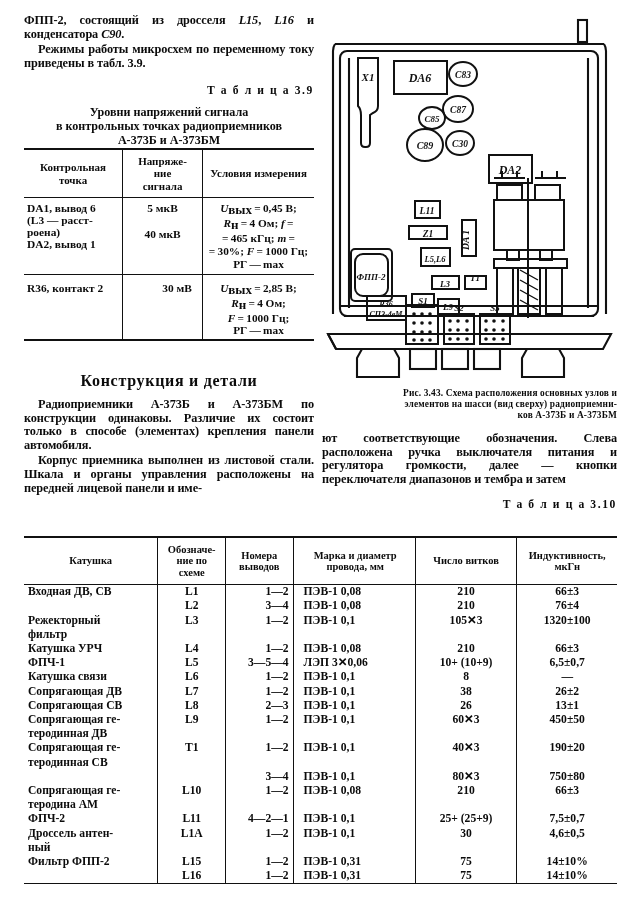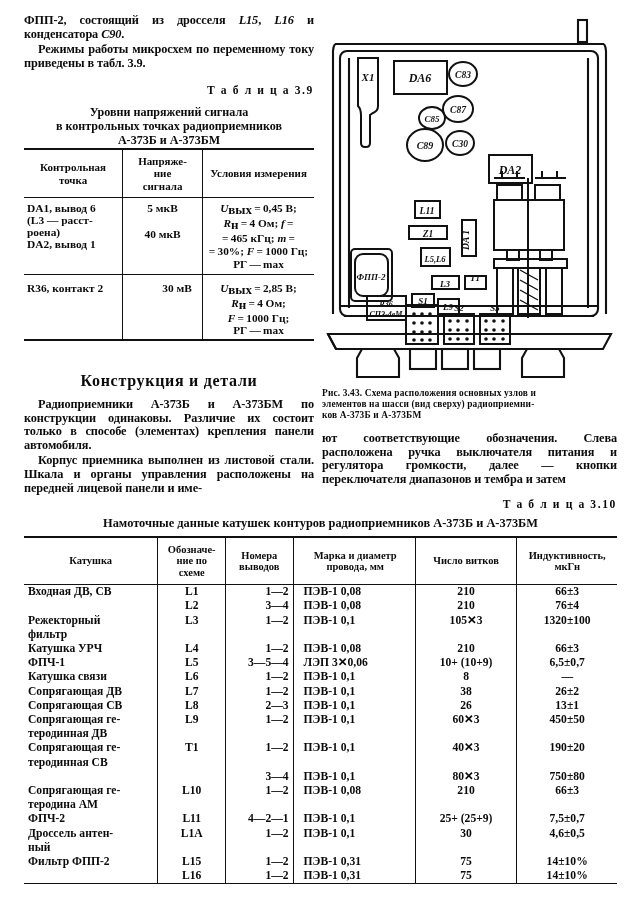--- a/index.html
+++ b/index.html
@@ -74,21 +74,21 @@
   #sect-body{position:absolute;left:24px;top:398px;width:290px;}
 
   
   #fig{
     position:absolute;left:322px;top:18px;width:295px;height:360px;
   }
   #fig svg{display:block;}
   #fig-cap{
     position:absolute;left:322px;top:388px;width:295px;
     font-size:9.4px;font-weight:bold;line-height:11.2px;
-    text-align:left;letter-spacing:0.15px;
+    text-align:right;letter-spacing:0.15px;
   }
   #right-body{
     position:absolute;left:322px;top:432px;width:295px;
   }
 
   
   #t310-num{
     position:absolute;left:24px;top:498px;width:593px;
     font-size:11.6px;font-weight:bold;text-align:right;letter-spacing:1.6px;
   }
@@ -356,21 +356,20 @@
     <div>Рис. 3.43. Схема расположения основных узлов и</div>
     <div>элементов на шасси (вид сверху) радиоприемни-</div>
     <div>ков А-373Б и А-373БМ</div>
   </div>
 
   <div id="right-body">
     <p class="para">ют соответствующие обозначения. Слева расположена ручка выключателя питания и регулятора громкости, далее — кнопки переключателя диапазонов и тембра и затем</p>
   </div>
 
   <div id="t310-num">Т а б л и ц а  3.10</div>
-  <div id="t310-title">Намоточные данные катушек контуров радиоприемников А-373Б и А-373БМ</div>
 
   <table id="t310">
     <tbody>
         <tr class="hdr">
       <td class="k1" style="text-align:center;">Катушка</td>
       <td class="k2">
         <div>Обозначе-</div>
         <div>ние по</div>
         <div>схеме</div>
       </td>

